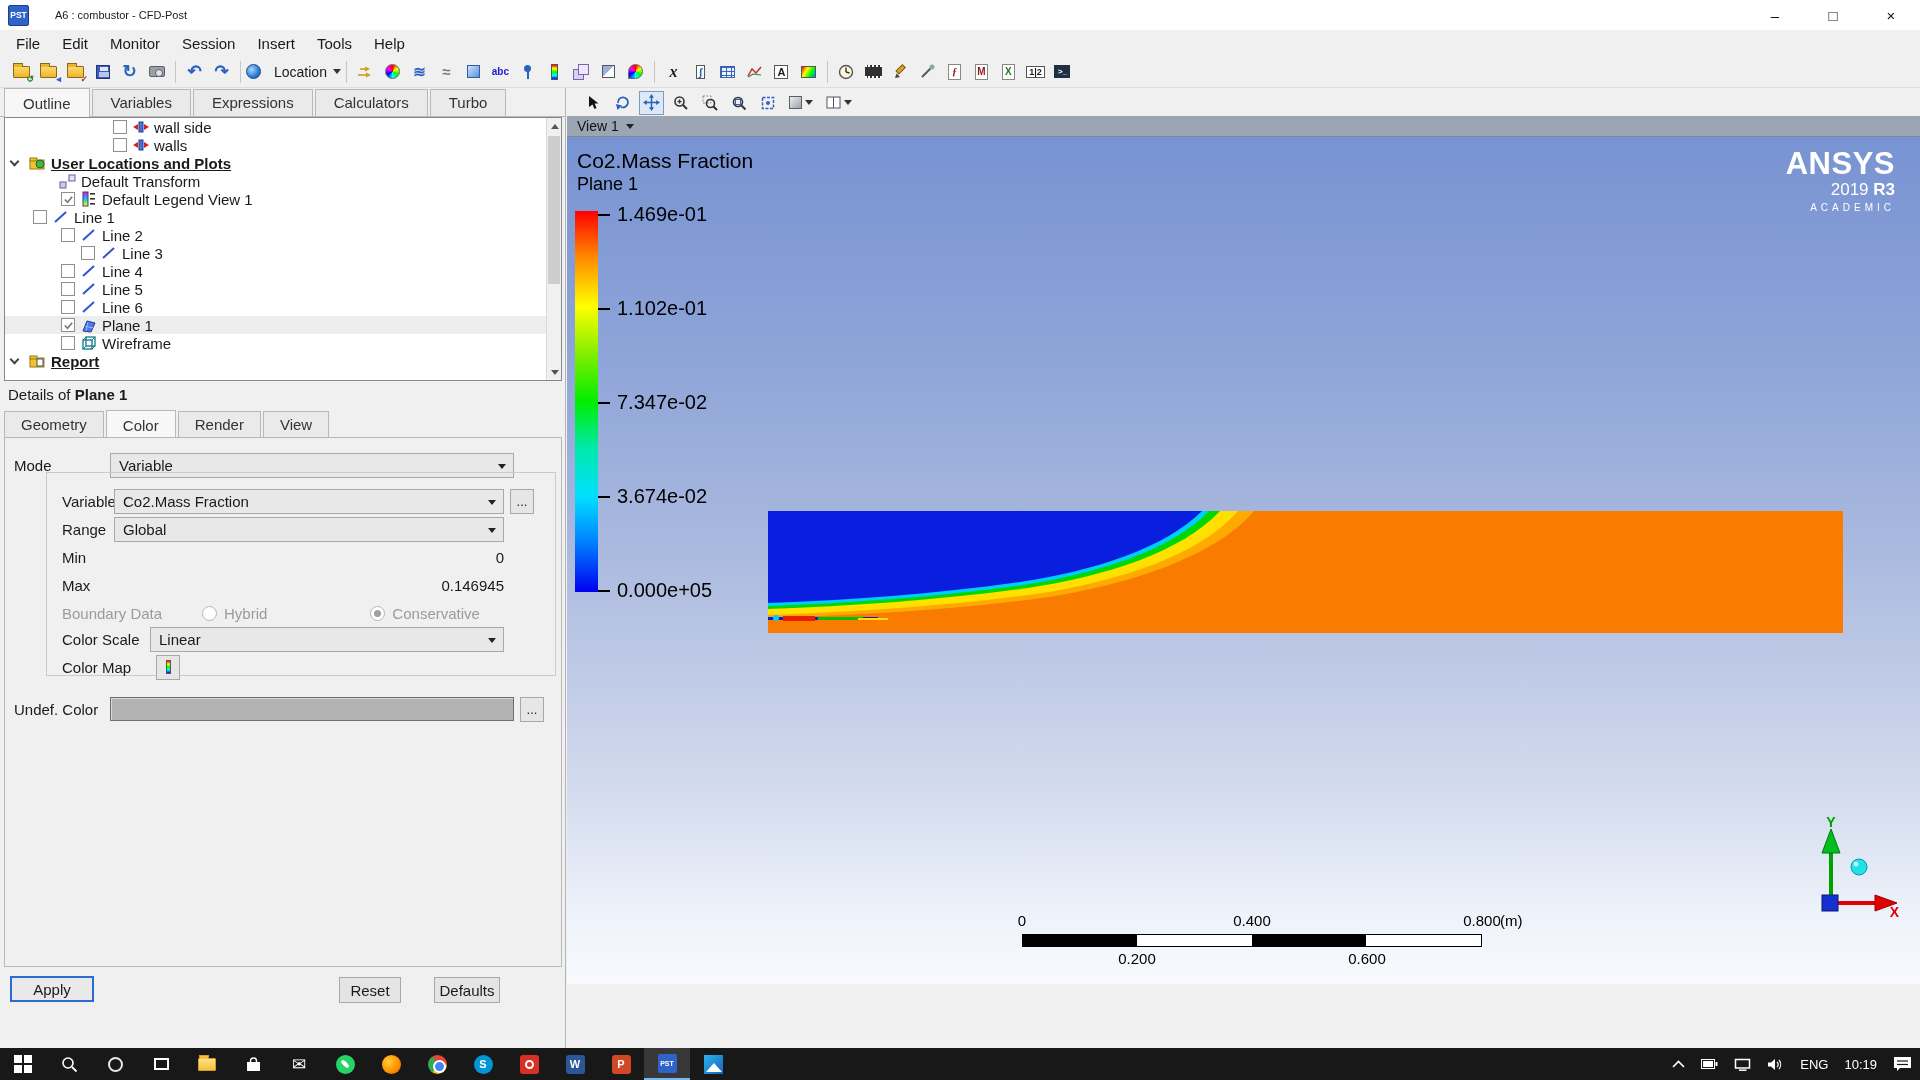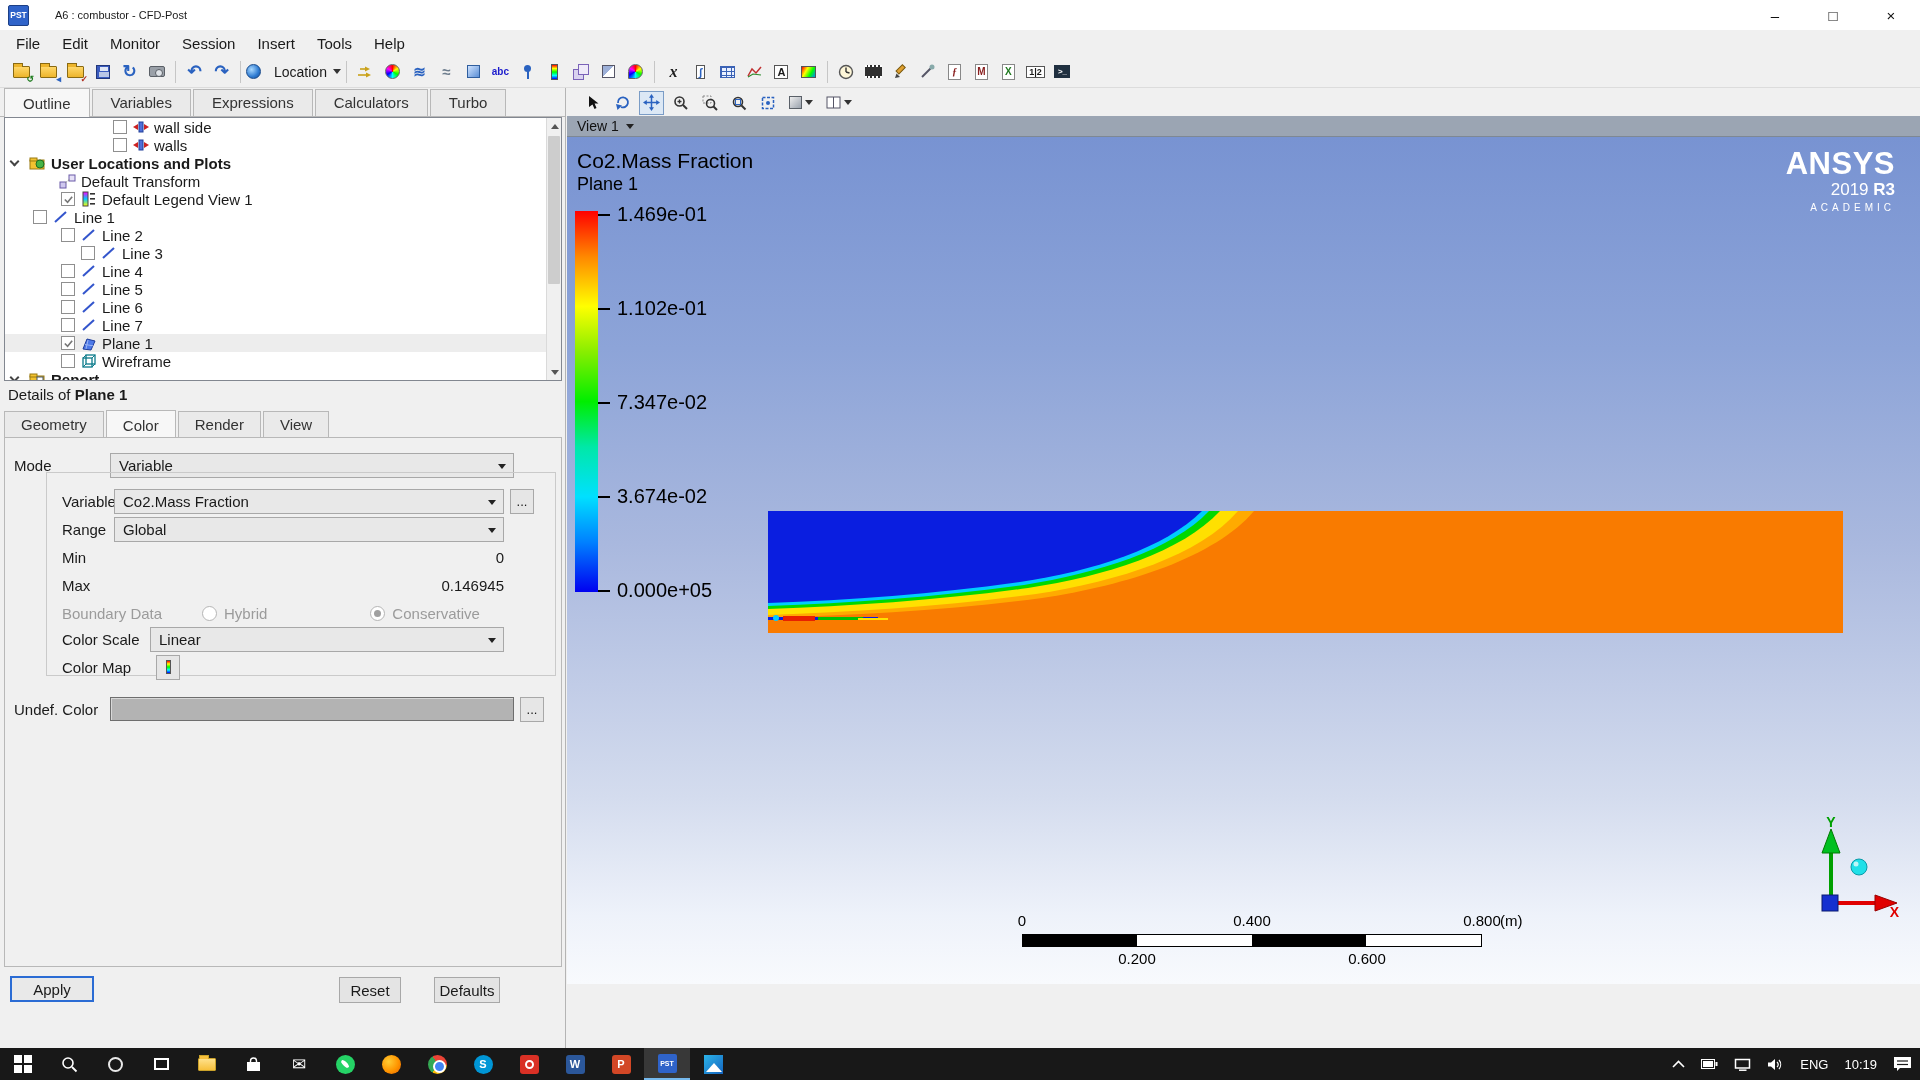--- a/index.html
+++ b/index.html
@@ -55,21 +55,21 @@
   .waves { font-size:15px; font-weight:bold; line-height:1; }
 
   
   #sidebar { position:absolute; left:0; top:88px; width:566px; height:960px; background:#f0f0f0; border-right:1px solid #b4b4b4; }
   .ptabs { position:absolute; left:0; top:0; width:100%; height:29px; display:flex; align-items:flex-end; padding-left:4px; border-bottom:1px solid #b8b8b8; }
   .ptab { font-size:15px; padding:4px 18px 5px; border:1px solid #b8b8b8; border-bottom:none; background:#eaeaea; margin-right:2px; color:#333; }
   .ptab.active { background:#f7f7f7; position:relative; top:1px; padding-top:6px; }
   #tree { position:absolute; left:4px; top:29px; width:558px; height:264px; background:#fff; border:1px solid #828790; overflow:hidden; }
   .trow { height:18px; display:flex; align-items:center; font-size:15px; gap:5px; white-space:nowrap; }
   .trow.sel { background:#ededed; }
-  .trow.boldrow { font-weight:bold; }
+  .trow.boldrow { font-weight:bold;text-decoration:underline; }
   .cb { width:14px; height:14px; background:#fff; border:1px solid #8f8f8f; display:flex; align-items:center; justify-content:center; flex:none; }
   .chev { width:7px; height:7px; border-right:2px solid #444; border-bottom:2px solid #444; transform:rotate(45deg); margin:0 6px 3px 6px; flex:none; }
   .ticon { width:17px; height:16px; display:flex; align-items:center; justify-content:center; flex:none; }
   .vscroll { position:absolute; right:0; top:0; bottom:0; width:15px; background:#f0f0f0; border-left:1px solid #dadada; }
   .varrow { position:absolute; left:0; width:15px; height:16px; display:flex; align-items:center; justify-content:center; }
   .tri-up { width:0;height:0;border-left:4px solid transparent;border-right:4px solid transparent;border-bottom:5px solid #555; }
   .tri-dn { width:0;height:0;border-left:4px solid transparent;border-right:4px solid transparent;border-top:5px solid #555; }
   .vthumb { position:absolute; left:1px; width:12px; background:#cdcdcd; border-radius:1px; }
 
   .details-header { position:absolute; left:8px; top:298px; font-size:15px; }
@@ -426,29 +426,20 @@
       </div>
       <div class="trow" style="padding-left:56px">
         <span class="cb"></span>
         <span class="ticon">
             <svg width="15" height="14">
               <line x1="2" y1="12" x2="13" y2="2" stroke="#3355cc" stroke-width="2"></line>
             </svg>
           </span>
         <span>Line 6</span>
       </div>
-      <div class="trow" style="padding-left:56px">
-        <span class="cb"></span>
-        <span class="ticon">
-            <svg width="15" height="14">
-              <line x1="2" y1="12" x2="13" y2="2" stroke="#3355cc" stroke-width="2"></line>
-            </svg>
-          </span>
-        <span>Line 7</span>
-      </div>
       <div class="trow sel" style="padding-left:56px">
         <span class="cb">
             <svg width="11" height="11" viewBox="0 0 12 12">
               <polyline points="2,6 5,9 10,3" fill="none" stroke="#777" stroke-width="1.8"></polyline>
             </svg>
           </span>
         <span class="ticon">
             <svg width="17" height="15">
               <polygon points="3,13 7,3 15,5 11,14" fill="#4d79e8" stroke="#1c3a9a"></polygon>
               <line x1="5" y1="8.5" x2="13" y2="9.8" stroke="#9ab4f4"></line>

